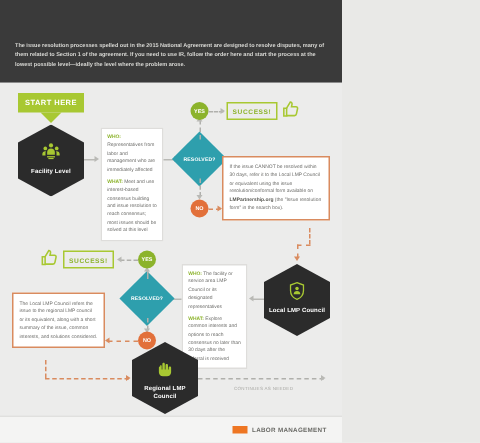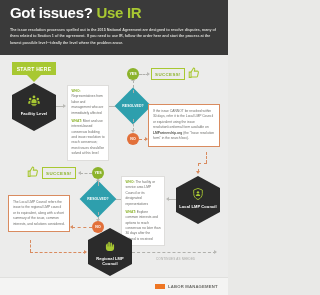--- a/index.html
+++ b/index.html
@@ -206,24 +206,20 @@
     font-size:4.2px;font-weight:bold;color:#6a6a66;letter-spacing:0.2px;
     white-space:nowrap;
   }
 </style>
 </head>
 <body>
 
 <div class="page">
 
   <div class="header">
-    <div class="header-title">
-      <span>Got issues?</span>
-      <span class="accent">Use IR</span>
-    </div>
     <div class="header-body">The issue resolution processes spelled out in the 2015 National Agreement are designed to resolve disputes, many of them related to Section 1 of the agreement. If you need to use IR, follow the order here and start the process at the lowest possible level—ideally the level where the problem arose.</div>
   </div>
 
   <div class="canvas"></div>
   <div class="footer-strip"></div>
 
   <div class="start-banner" style="left:12px;top:62px;">
     <span>START HERE</span>
   </div>
   <div class="banner-notch" style="left:27px;top:75px;"></div>

